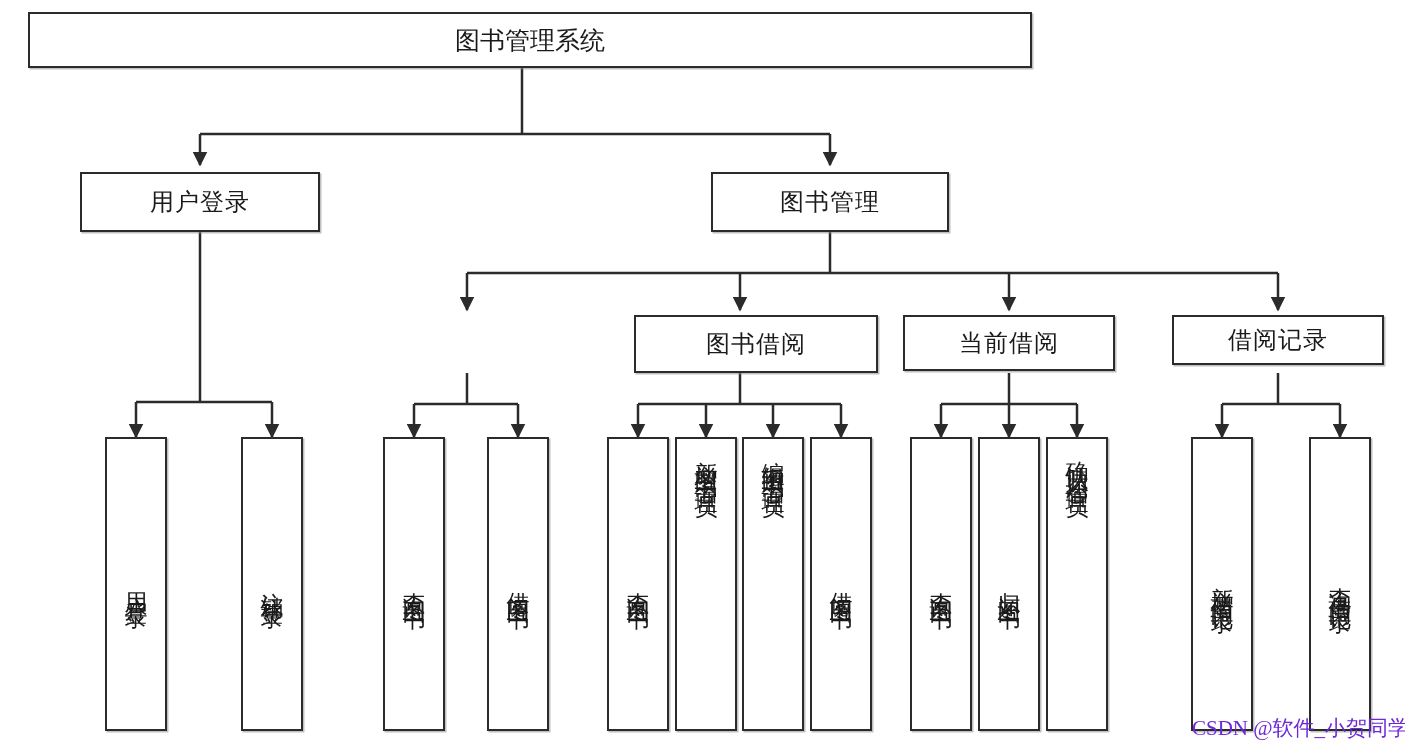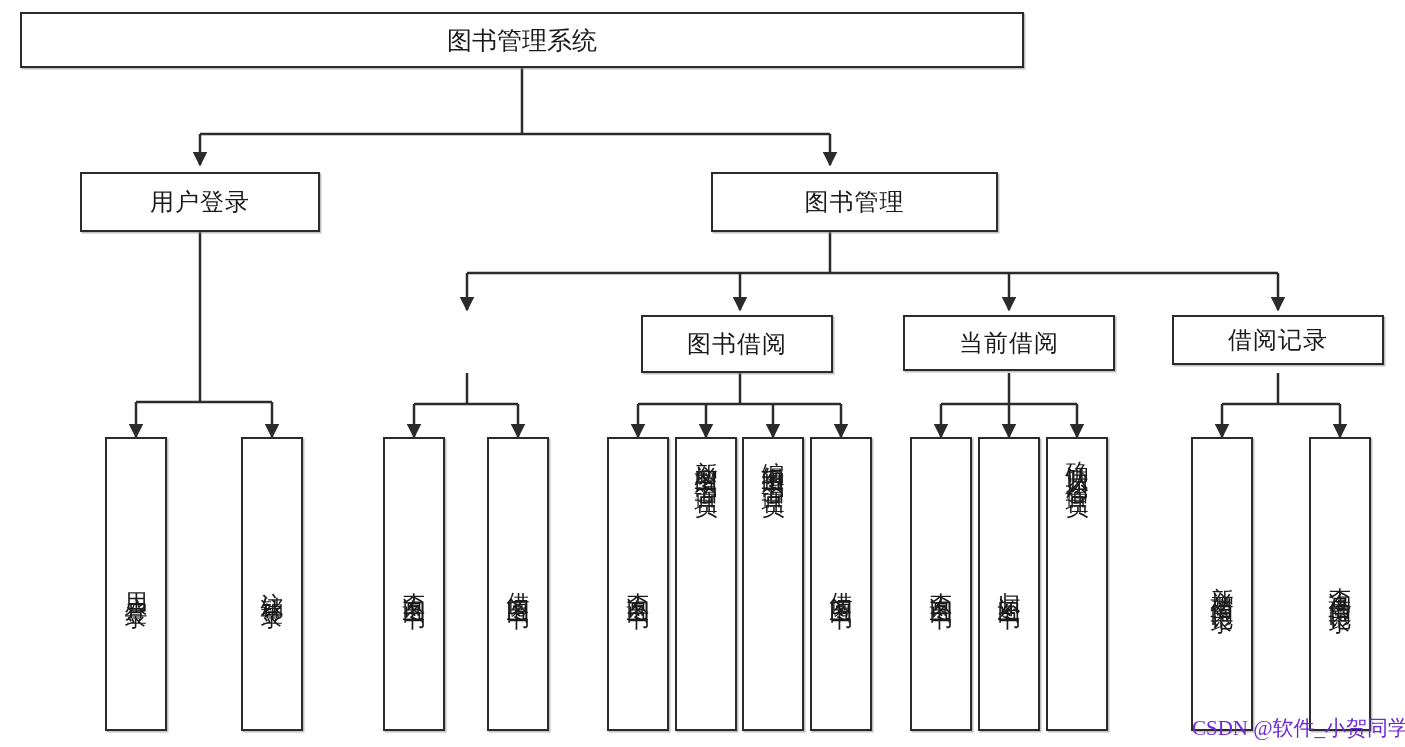--- a/index.html
+++ b/index.html
@@ -118,32 +118,32 @@
       <path d="M 1009 404 L 1009 437" marker-end="url(#arrow)"></path>
       <path d="M 1077 404 L 1077 437" marker-end="url(#arrow)"></path>
 
       <path d="M 1278 373 L 1278 404"></path>
       <path d="M 1222 404 L 1340 404"></path>
       <path d="M 1222 404 L 1222 437" marker-end="url(#arrow)"></path>
       <path d="M 1340 404 L 1340 437" marker-end="url(#arrow)"></path>
     </g>
   </svg>
 
-  <div class="node root" style="left:20px; top:12px; width:1004px; height:56px;">
+  <div class="node root" style="left:28px; top:12px; width:1004px; height:56px;">
     <span>图书管理系统</span>
   </div>
 
   <div class="node h" style="left:80px; top:172px; width:240px; height:60px;">
     <span>用户登录</span>
   </div>
-  <div class="node h" style="left:711px; top:172px; width:287px; height:60px;font-family:Liberation Mono, monospace;">
+  <div class="node h" style="left:711px; top:172px; width:238px; height:60px;font-family:Liberation Mono, monospace;">
     <span>图书管理</span>
   </div>
 
-  <div class="node h" style="left:634px; top:315px; width:192px; height:58px;margin-left:7px;">
+  <div class="node h" style="left:634px; top:315px; width:244px; height:58px;">
     <span>图书借阅</span>
   </div>
   <div class="node h" style="left:903px; top:315px; width:212px; height:56px;">
     <span>当前借阅</span>
   </div>
   <div class="node h" style="left:1172px; top:315px; width:212px; height:50px;text-align:right;">
     <span>借阅记录</span>
   </div>
 
   <div class="node v" style="left:105px; top:437px; width:62px; height:294px;">

